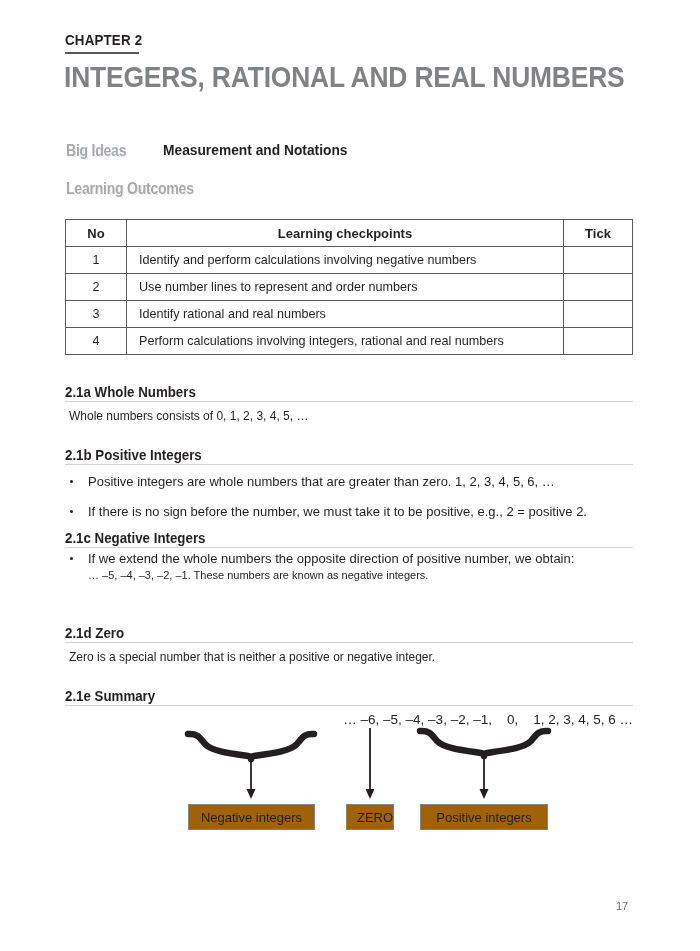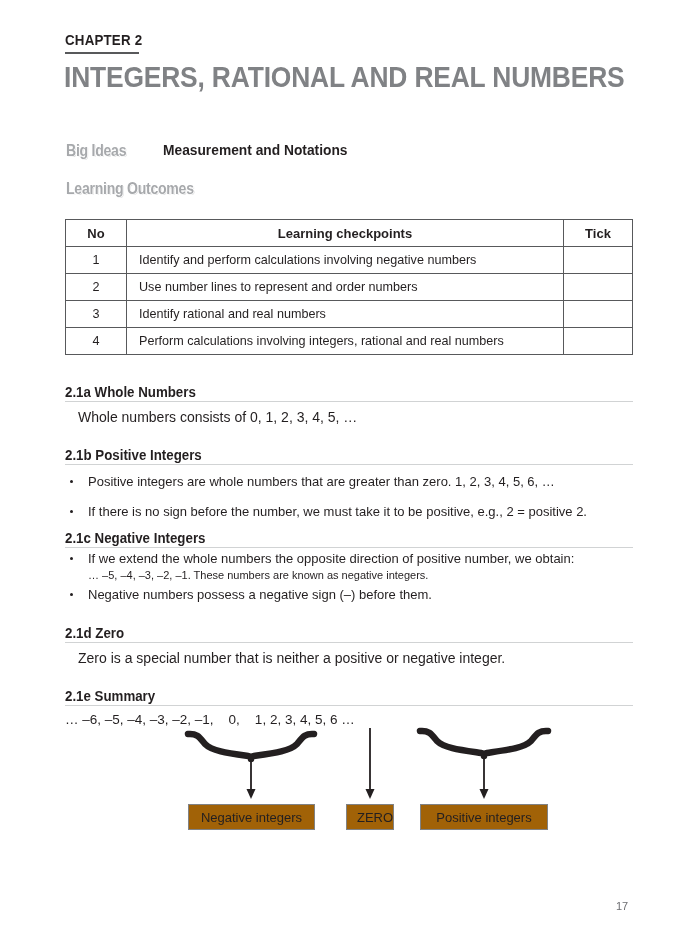--- a/index.html
+++ b/index.html
@@ -138,22 +138,22 @@
   .section-rule {
     position: absolute;
     left: 65px;
     width: 568px;
     height: 1.2px;
     background: #d1d3d4;
   }
 
   .body-text {
     position: absolute;
-    left: 78px;
-    font-size: 14px;
+    left: 69px;
+    font-size: 12px;
     color: #231f20;
     white-space: nowrap;
   }
 
   .bullet-row {
     position: absolute;
     left: 70px;
     font-size: 13px;
     color: #231f20;
     white-space: nowrap;
@@ -185,21 +185,21 @@
     left: 65px;
     top: 700px;
     width: 568px;
     height: 145px;
   }
   .numline {
     position: absolute;
     left: 0;
     top: 0;
     width: 568px;
-    text-align: left;
+    text-align: right;
     font-size: 13.5px;
     color: #231f20;
     white-space: pre;
   }
   .dia-box {
     position: absolute;
     border: 1.1px solid #808285;
     background: #a16207;
     font-size: 13px;
     color: #231f20;
@@ -285,24 +285,20 @@
     <span class="bullet-text">If there is no sign before the number, we must take it to be positive, e.g., 2 = positive 2.</span>
   </div>
 
   <div class="section-head" style="top:530px;">2.1c Negative Integers</div>
   <div class="section-rule" style="top:547px;"></div>
   <div class="bullet-row" style="top:551px;">
     <span class="bullet-dot"></span>
     <span class="bullet-text">If we extend the whole numbers the opposite direction of positive number, we obtain:</span>
   </div>
   <div class="cont-text" style="top:569px;">… –5, –4, –3, –2, –1. These numbers are known as negative integers.</div>
-  <div class="bullet-row" style="top:587px;">
-    <span class="bullet-dot"></span>
-    <span class="bullet-text">Negative numbers possess a negative sign (–) before them.</span>
-  </div>
 
   <div class="section-head" style="top:625px;">2.1d Zero</div>
   <div class="section-rule" style="top:642px;"></div>
   <div class="body-text" style="top:650px;">Zero is a special number that is neither a positive or negative integer.</div>
 
   <div class="section-head" style="top:688px;">2.1e Summary</div>
   <div class="section-rule" style="top:705px;"></div>
 
   <div class="summary-diagram">
     <div class="numline" style="top:12px;">… –6, –5, –4, –3, –2, –1,    0,    1, 2, 3, 4, 5, 6 …</div>

